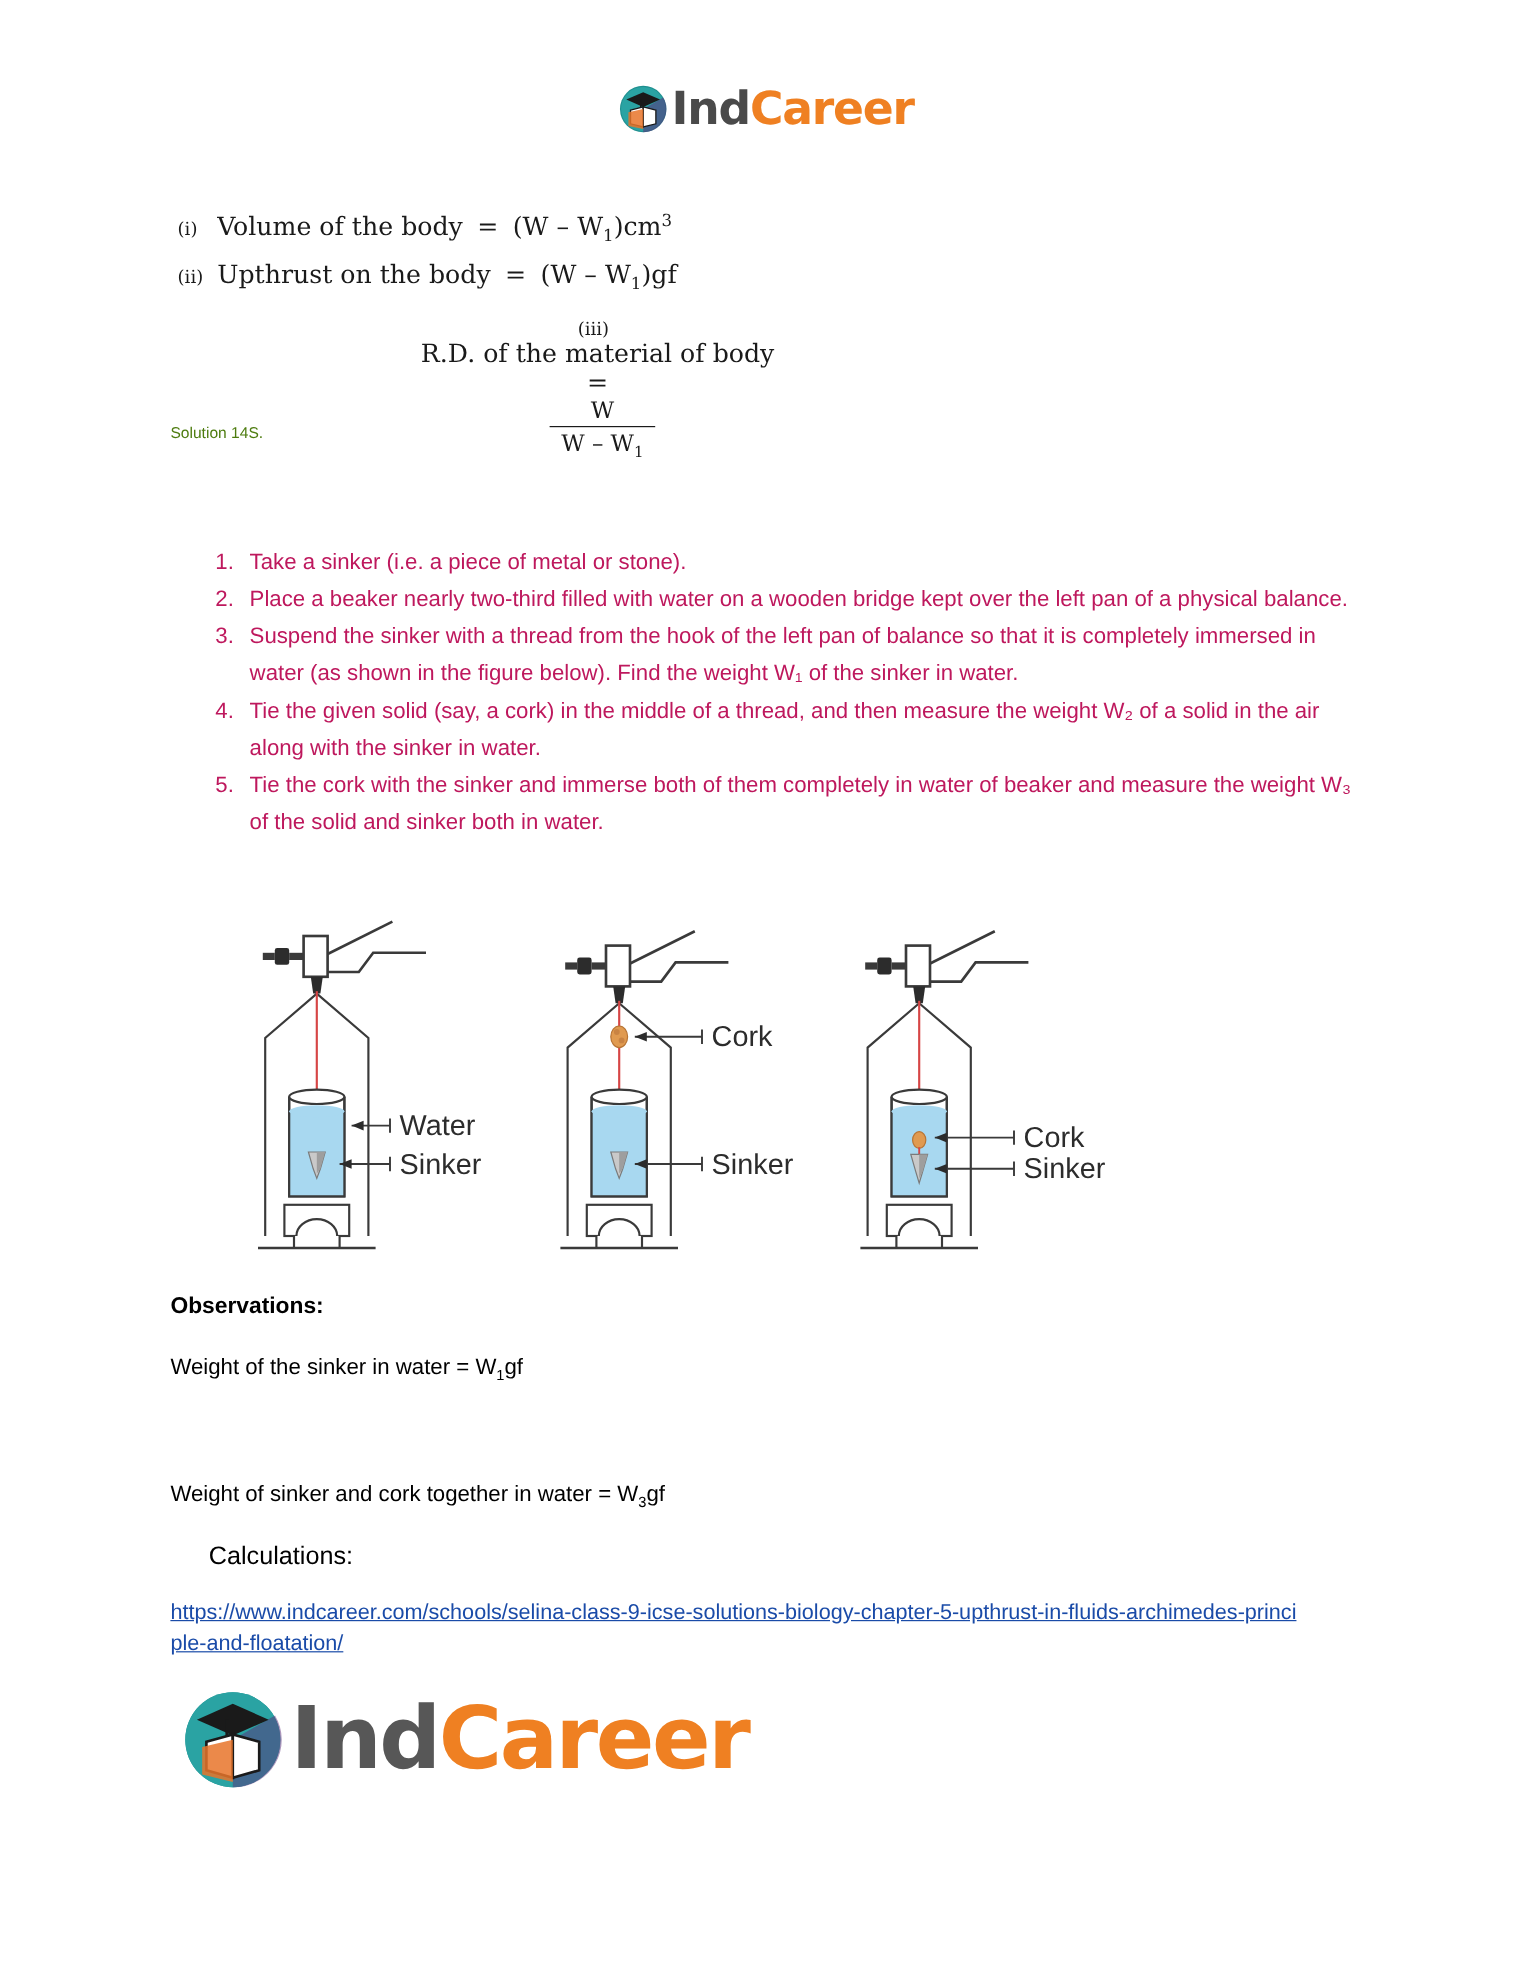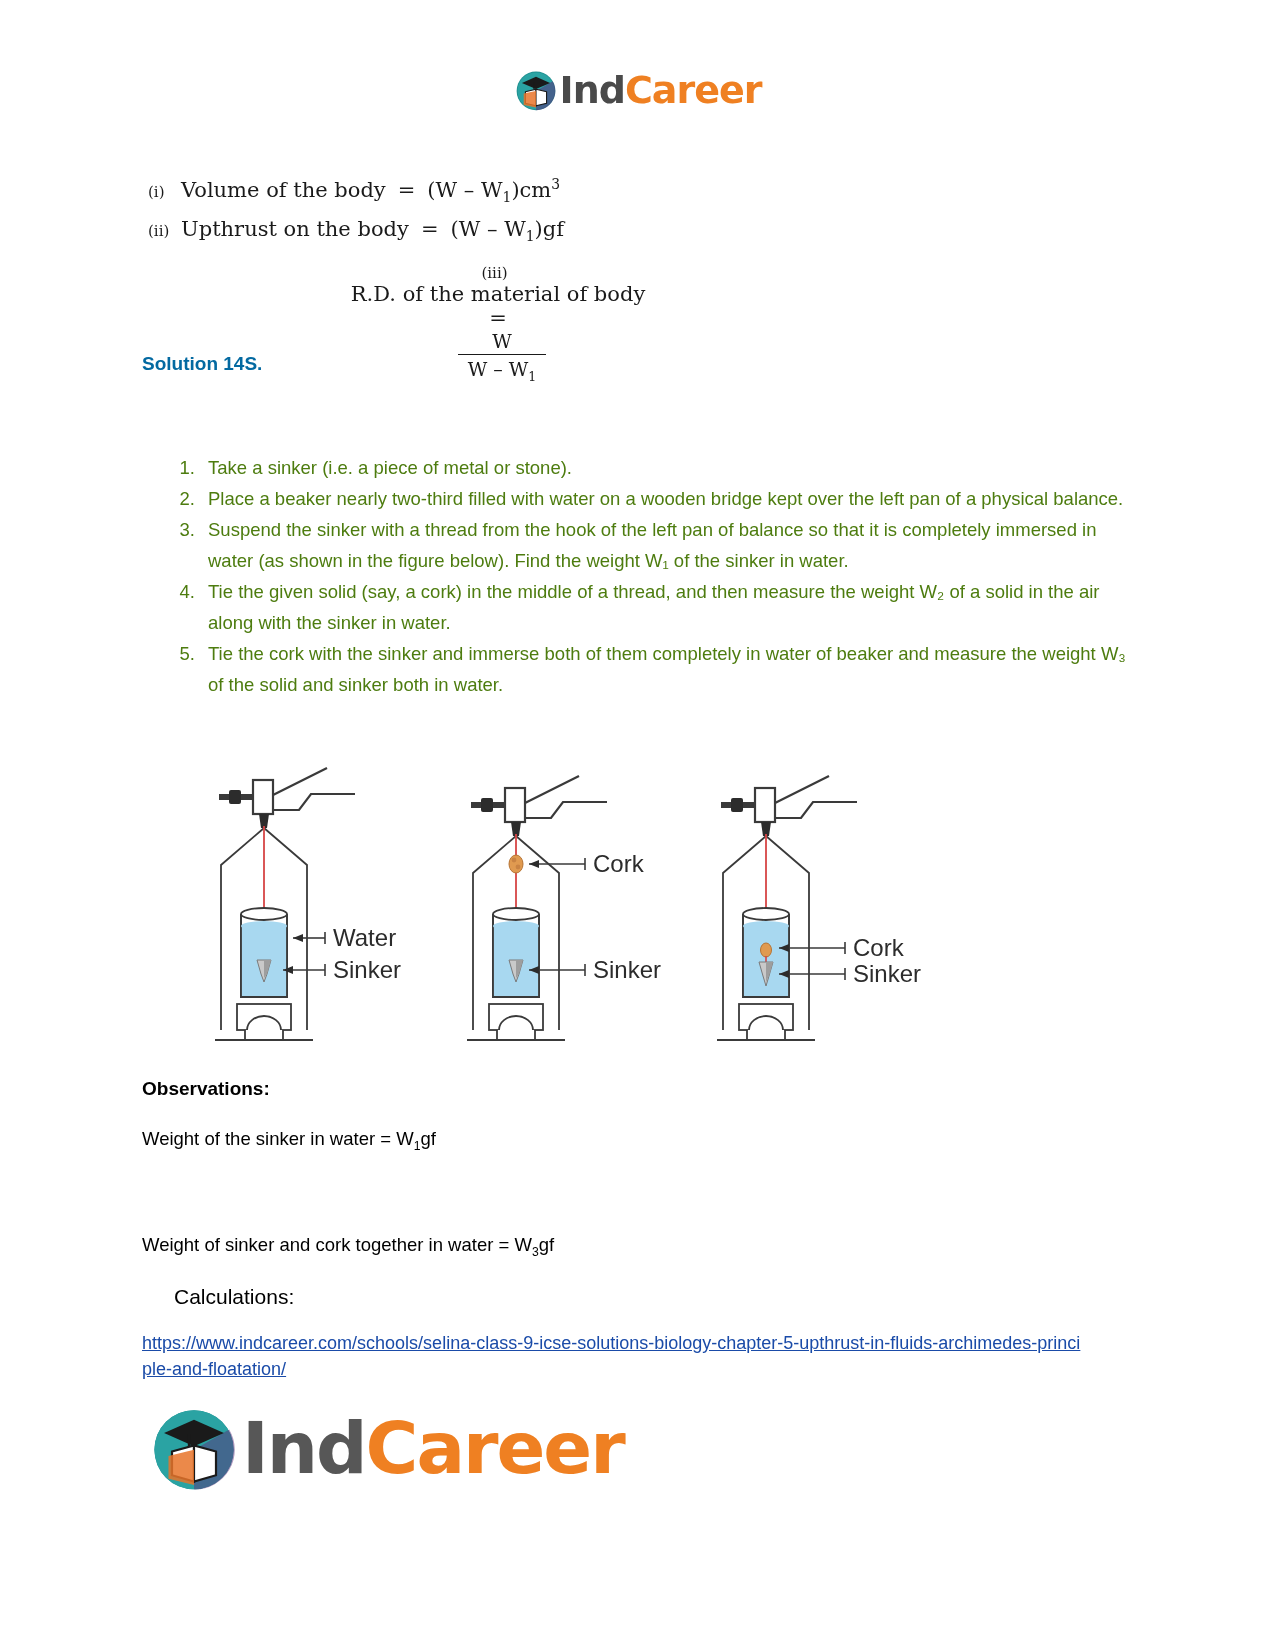--- a/index.html
+++ b/index.html
@@ -95,41 +95,41 @@
     font-size: 19px;
   }
   .frac .numer { padding: 0 10px 2px 10px; }
   .frac .denom { padding: 3px 10px 0 10px; border-top: 1.4px solid #1a1a1a; }
 
   
   .solution-heading {
     position: absolute;
     left: 142px;
     top: 353px;
-    font-size: 19px;
-    font-weight: bold;
-    color: #0369a1;
+    font-size: 13px;
+    font-weight: normal;
+    color: #4d7c0f;
   }
   .intro-para {
     position: absolute;
     left: 142px;
     top: 410px;
     font-size: 18.5px;
     color: #000;
   }
   .steps {
     position: absolute;
     left: 142px;
     top: 452px;
     width: 940px;
     margin: 0;
     padding-left: 58px;
     font-size: 18.5px;
     line-height: 31px;
-    color: #4d7c0f;
+    color: #be185d;
   }
   .steps li { padding-left: 8px; margin: 0; }
 
   
   .figure {
     position: absolute;
     left: 195px;
     top: 760px;
     width: 800px;
     height: 290px;

